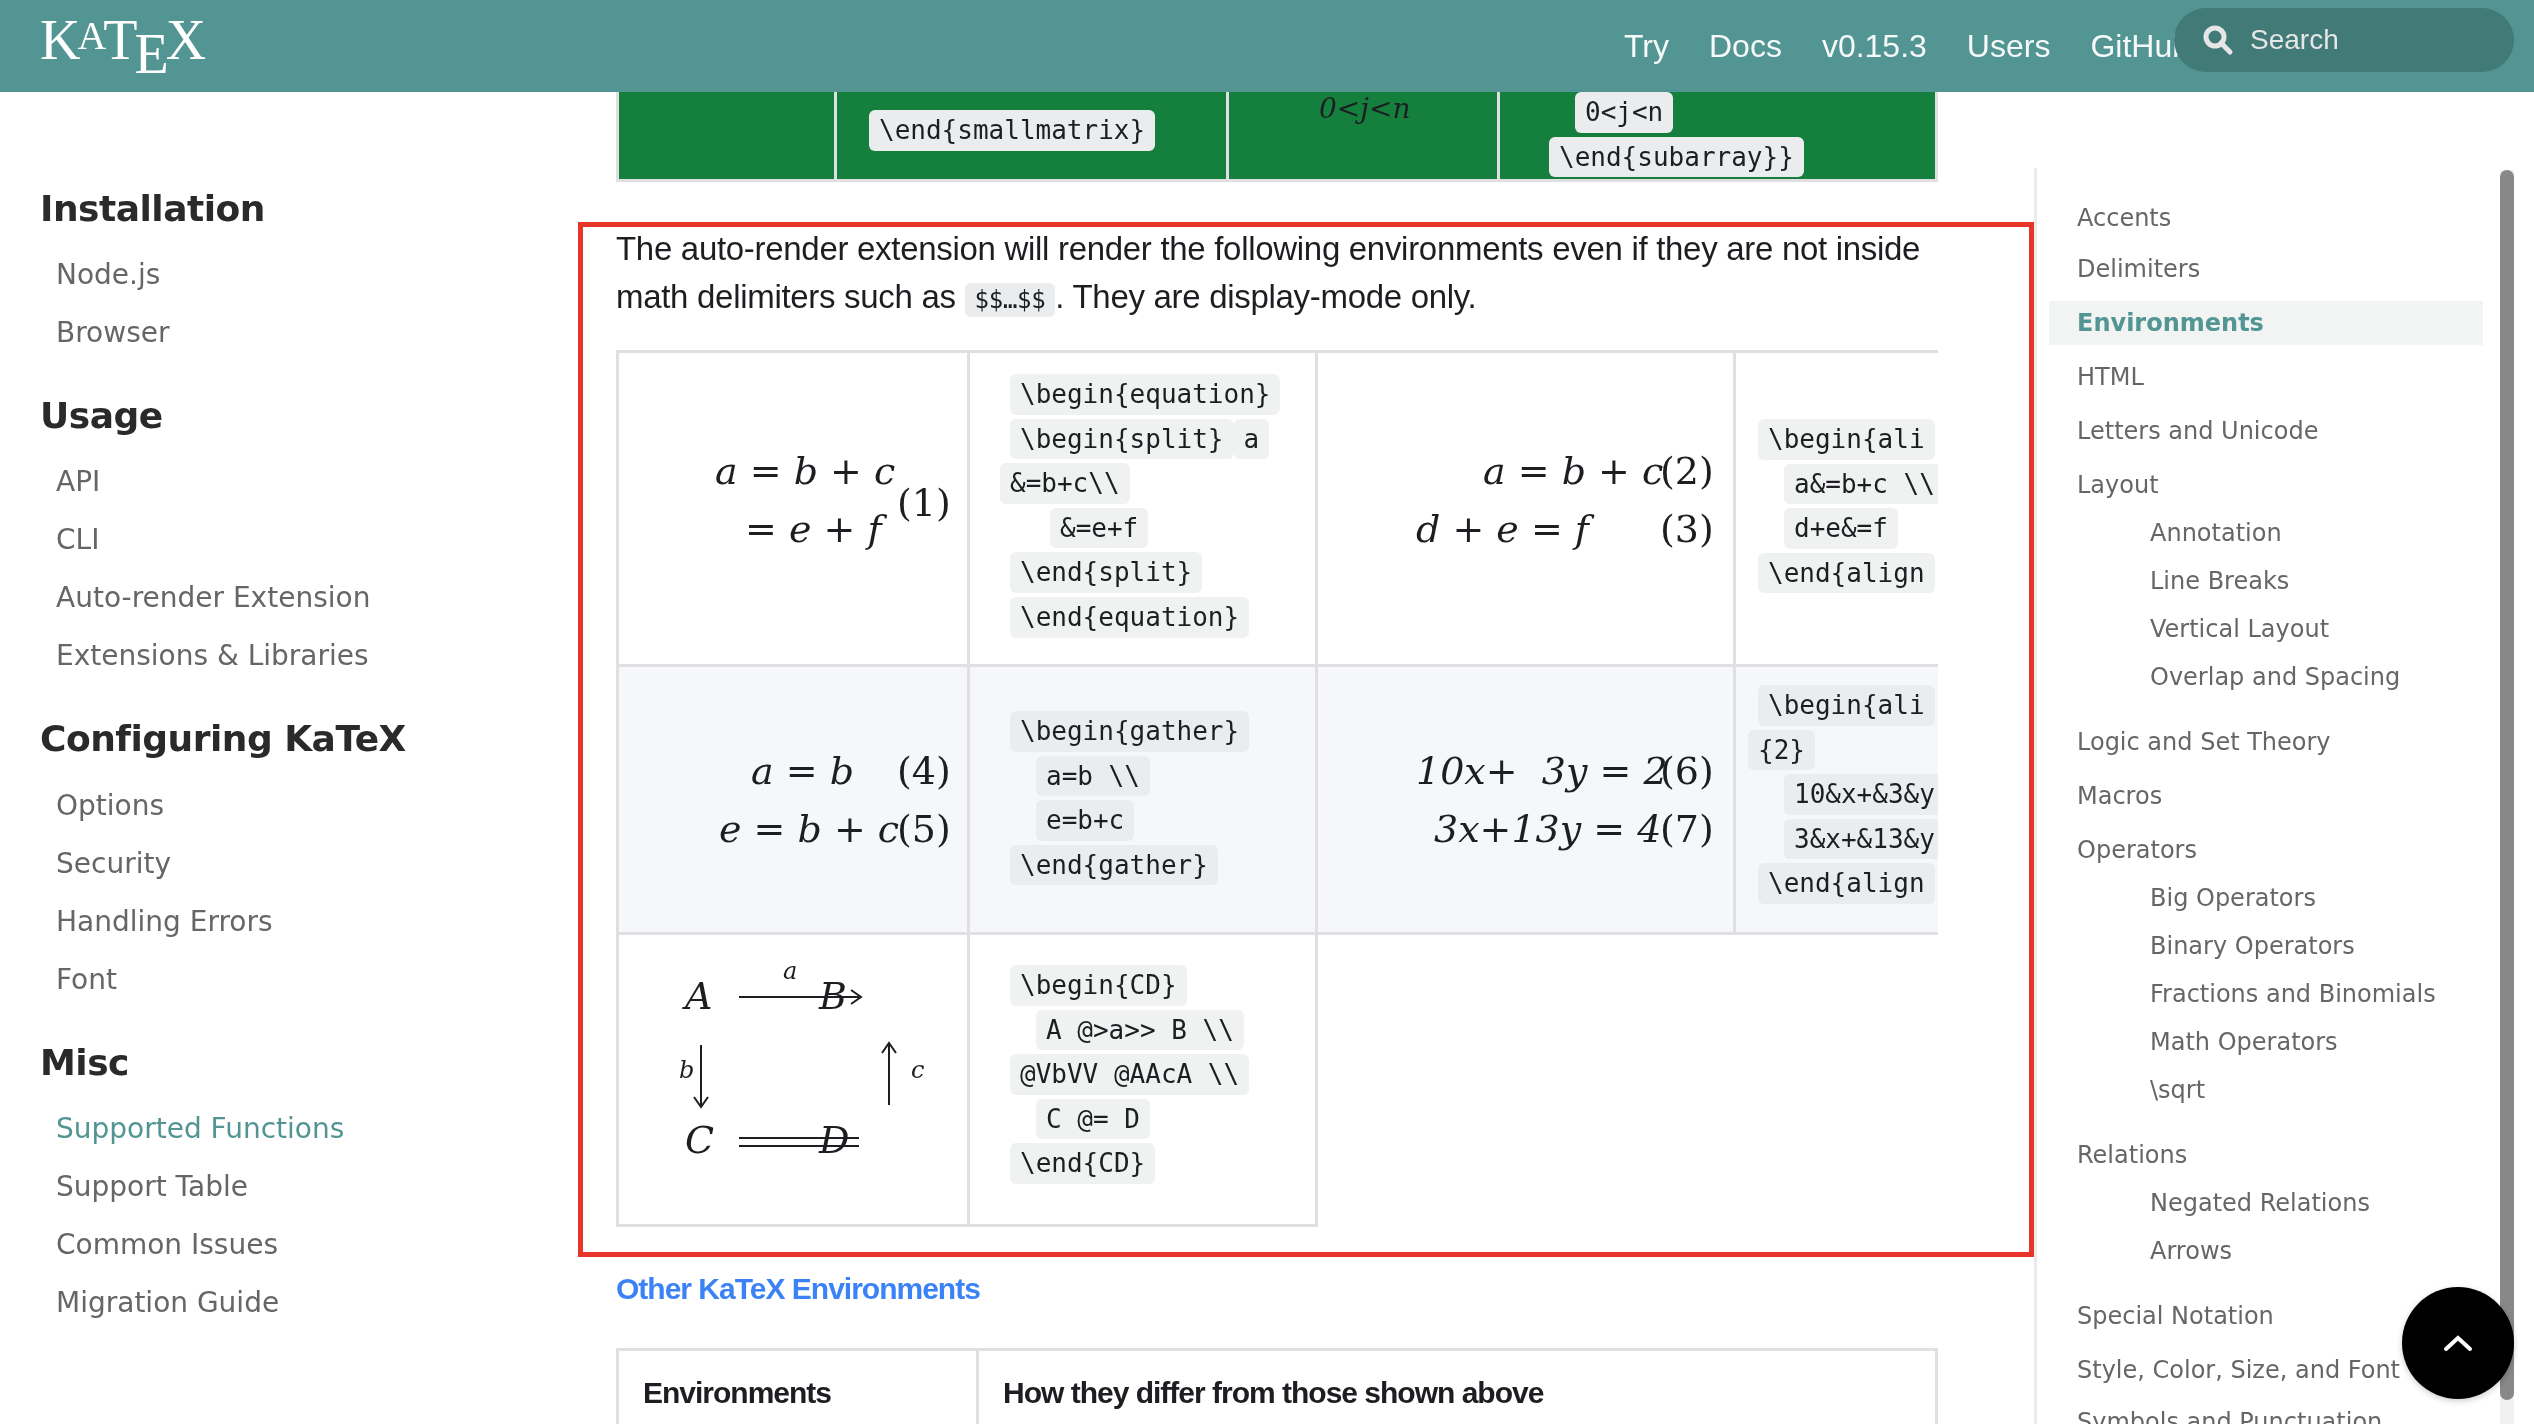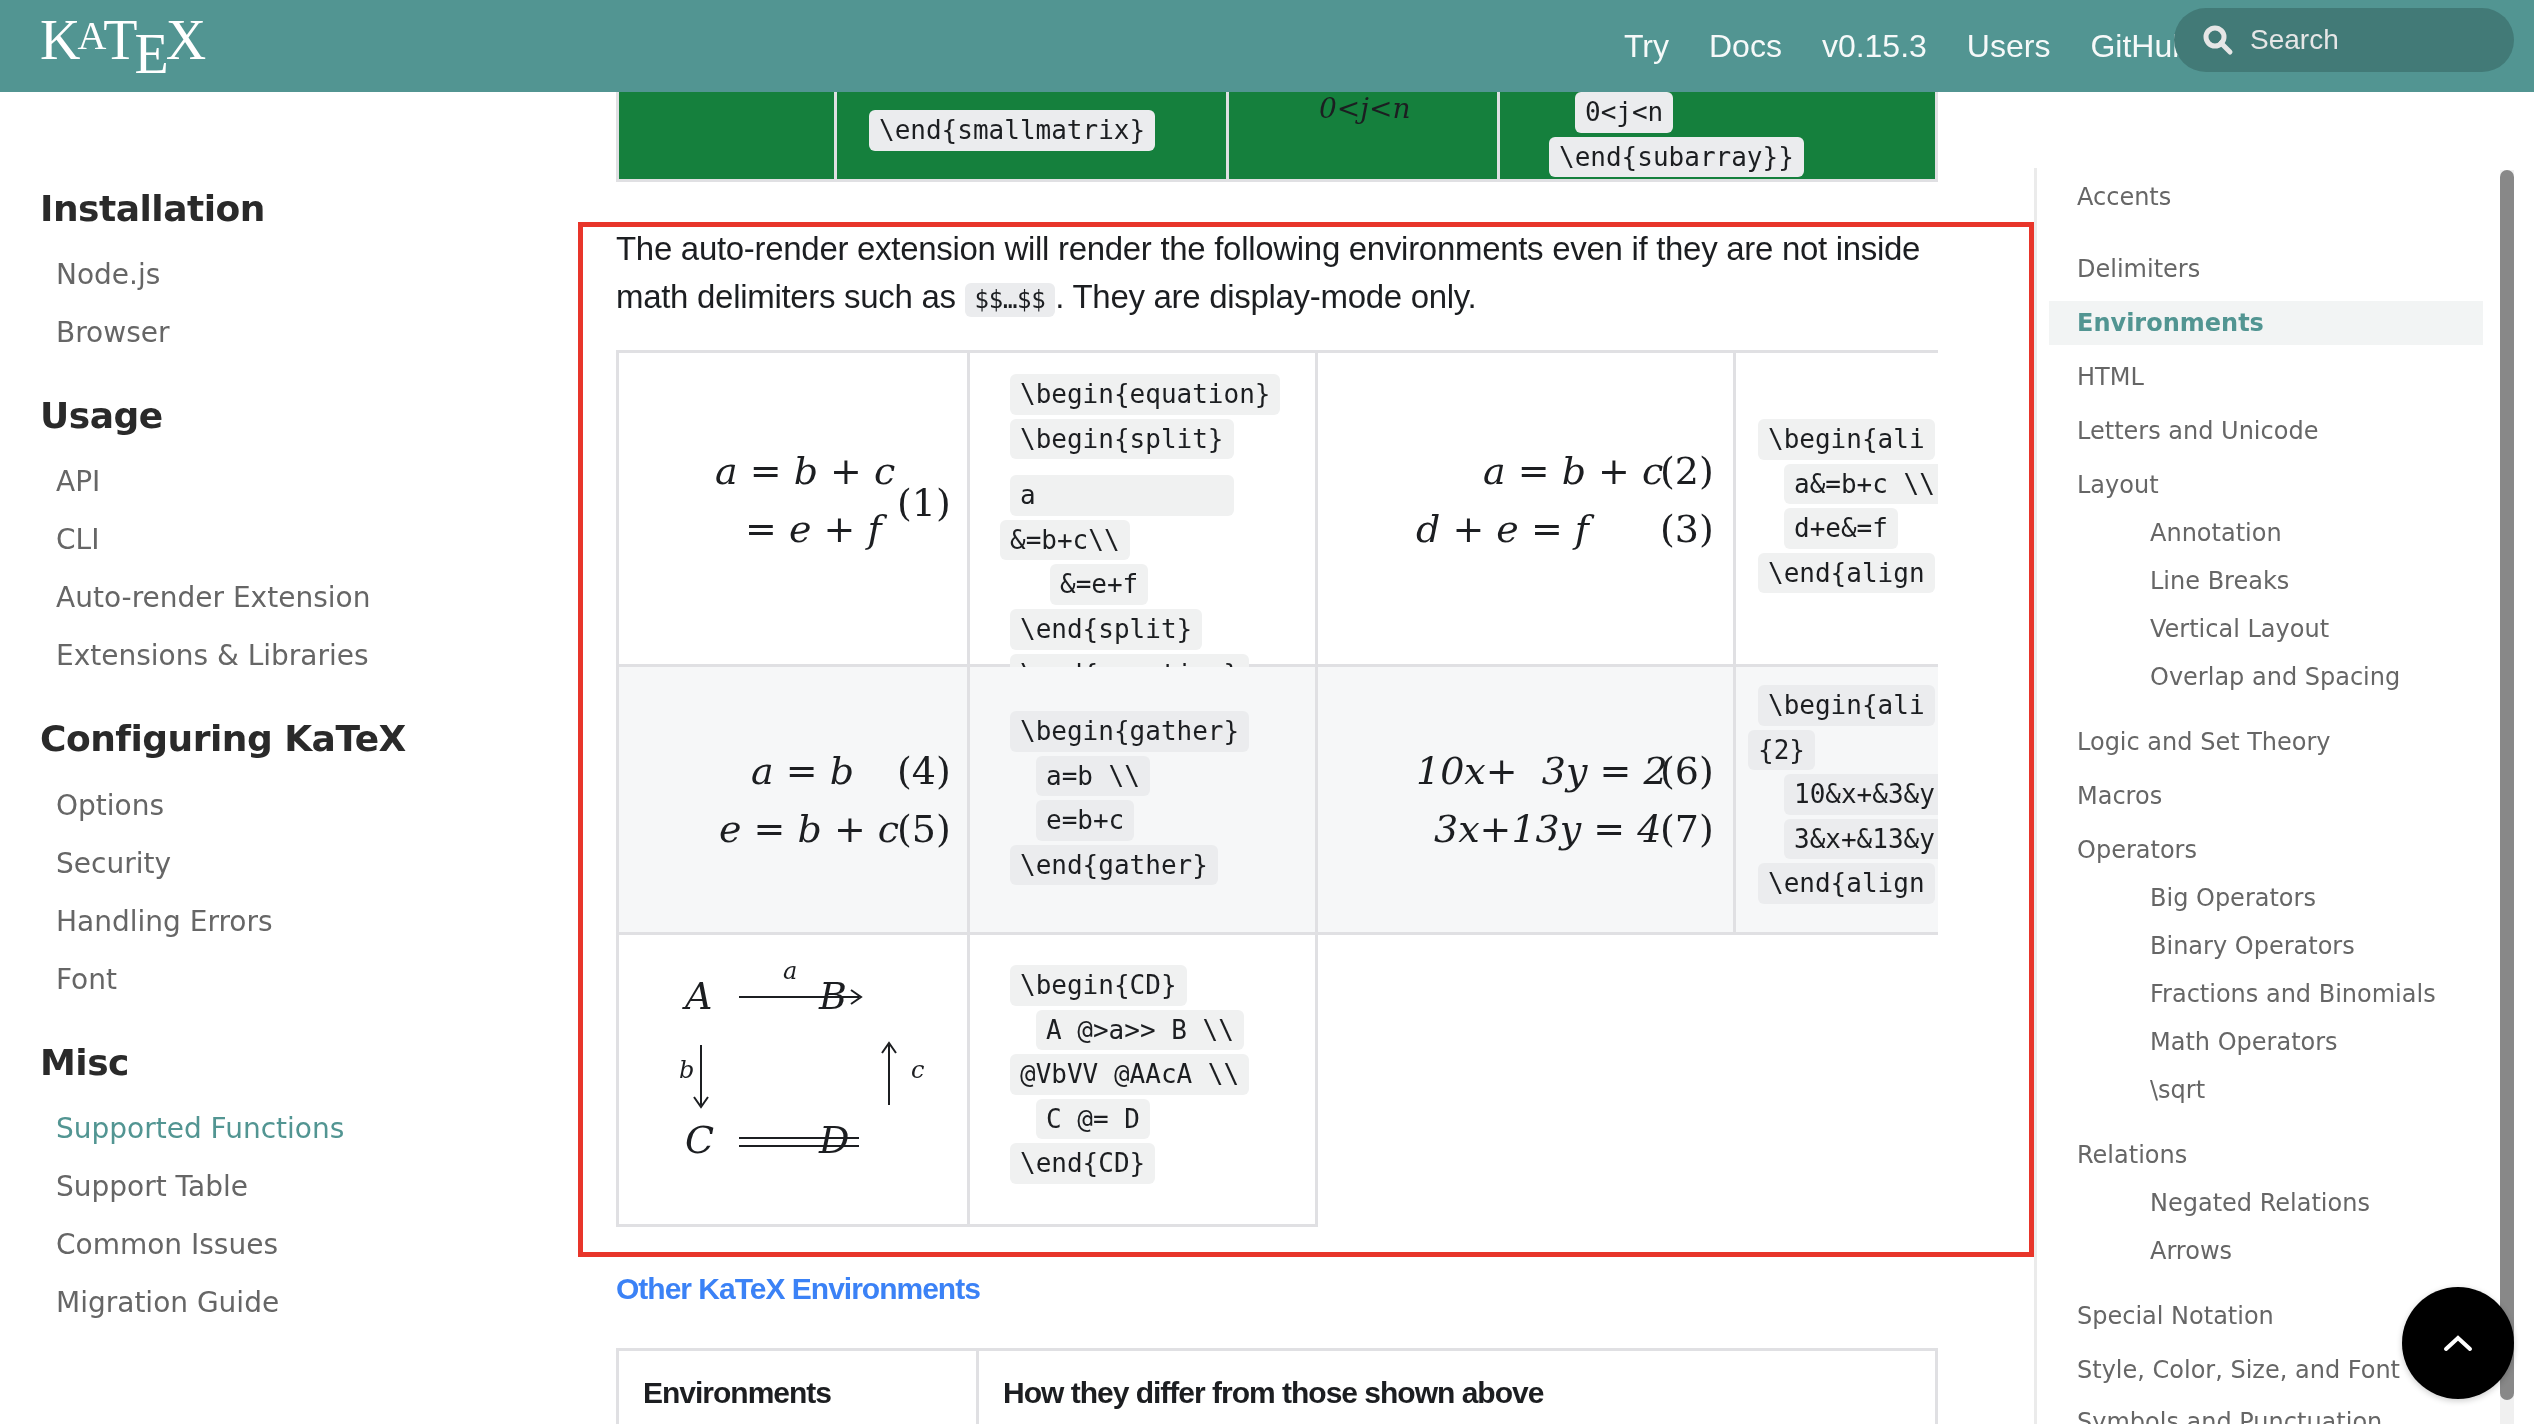--- a/index.html
+++ b/index.html
@@ -127,21 +127,21 @@
 
   <div class="envtable">
 
     <div class="cell first toprow white" style="left:0; top:0; width:354px; height:317px;">
       <div class="math" style="left:96px; top:96px;">a = b + c</div>
       <div class="math" style="left:126px; top:154px;">= e + f</div>
       <div class="math n" style="left:278px; top:128px; font-style:normal;">(1)</div>
     </div>
     <div class="cell toprow white codecol" style="left:354px; top:0; width:348px; height:317px;">
       <span class="code">\begin{equation}</span>
-      <div style="display:flex; gap:16px;flex-direction:column;">
+      <div style="display:flex; gap:0;">
           <span class="code">\begin{split}</span>
           <span class="code">a</span>
         </div>
       <span class="code" style="margin-left:-10px">&amp;=b+c\\</span>
       <span class="code" style="margin-left:40px">&amp;=e+f</span>
       <span class="code">\end{split}</span>
       <span class="code">\end{equation}</span>
     </div>
     <div class="cell toprow white" style="left:702px; top:0; width:418px; height:317px;">
       <div class="math" style="left:165px; top:96px;">a = b + c</div>
@@ -221,21 +221,21 @@
     <div class="th" style="left:24px">Environments</div>
     <div class="div"></div>
     <div class="th" style="left:384px">How they differ from those shown above</div>
   </div>
 </div>
 
 <div class="highlight"></div>
 
 <div class="rnav">
   <div class="activebg"></div>
-  <div class="r" style="top:15px">Accents</div>
+  <div class="r" style="top:36px">Accents</div>
   <div class="r" style="top:87px">Delimiters</div>
   <div class="r active" style="top:141px">Environments</div>
   <div class="r" style="top:195px">HTML</div>
   <div class="r" style="top:249px">Letters and Unicode</div>
   <div class="r" style="top:303px">Layout</div>
   <div class="r sub" style="top:351px">Annotation</div>
   <div class="r sub" style="top:399px">Line Breaks</div>
   <div class="r sub" style="top:447px">Vertical Layout</div>
   <div class="r sub" style="top:495px">Overlap and Spacing</div>
   <div class="r" style="top:560px">Logic and Set Theory</div>

